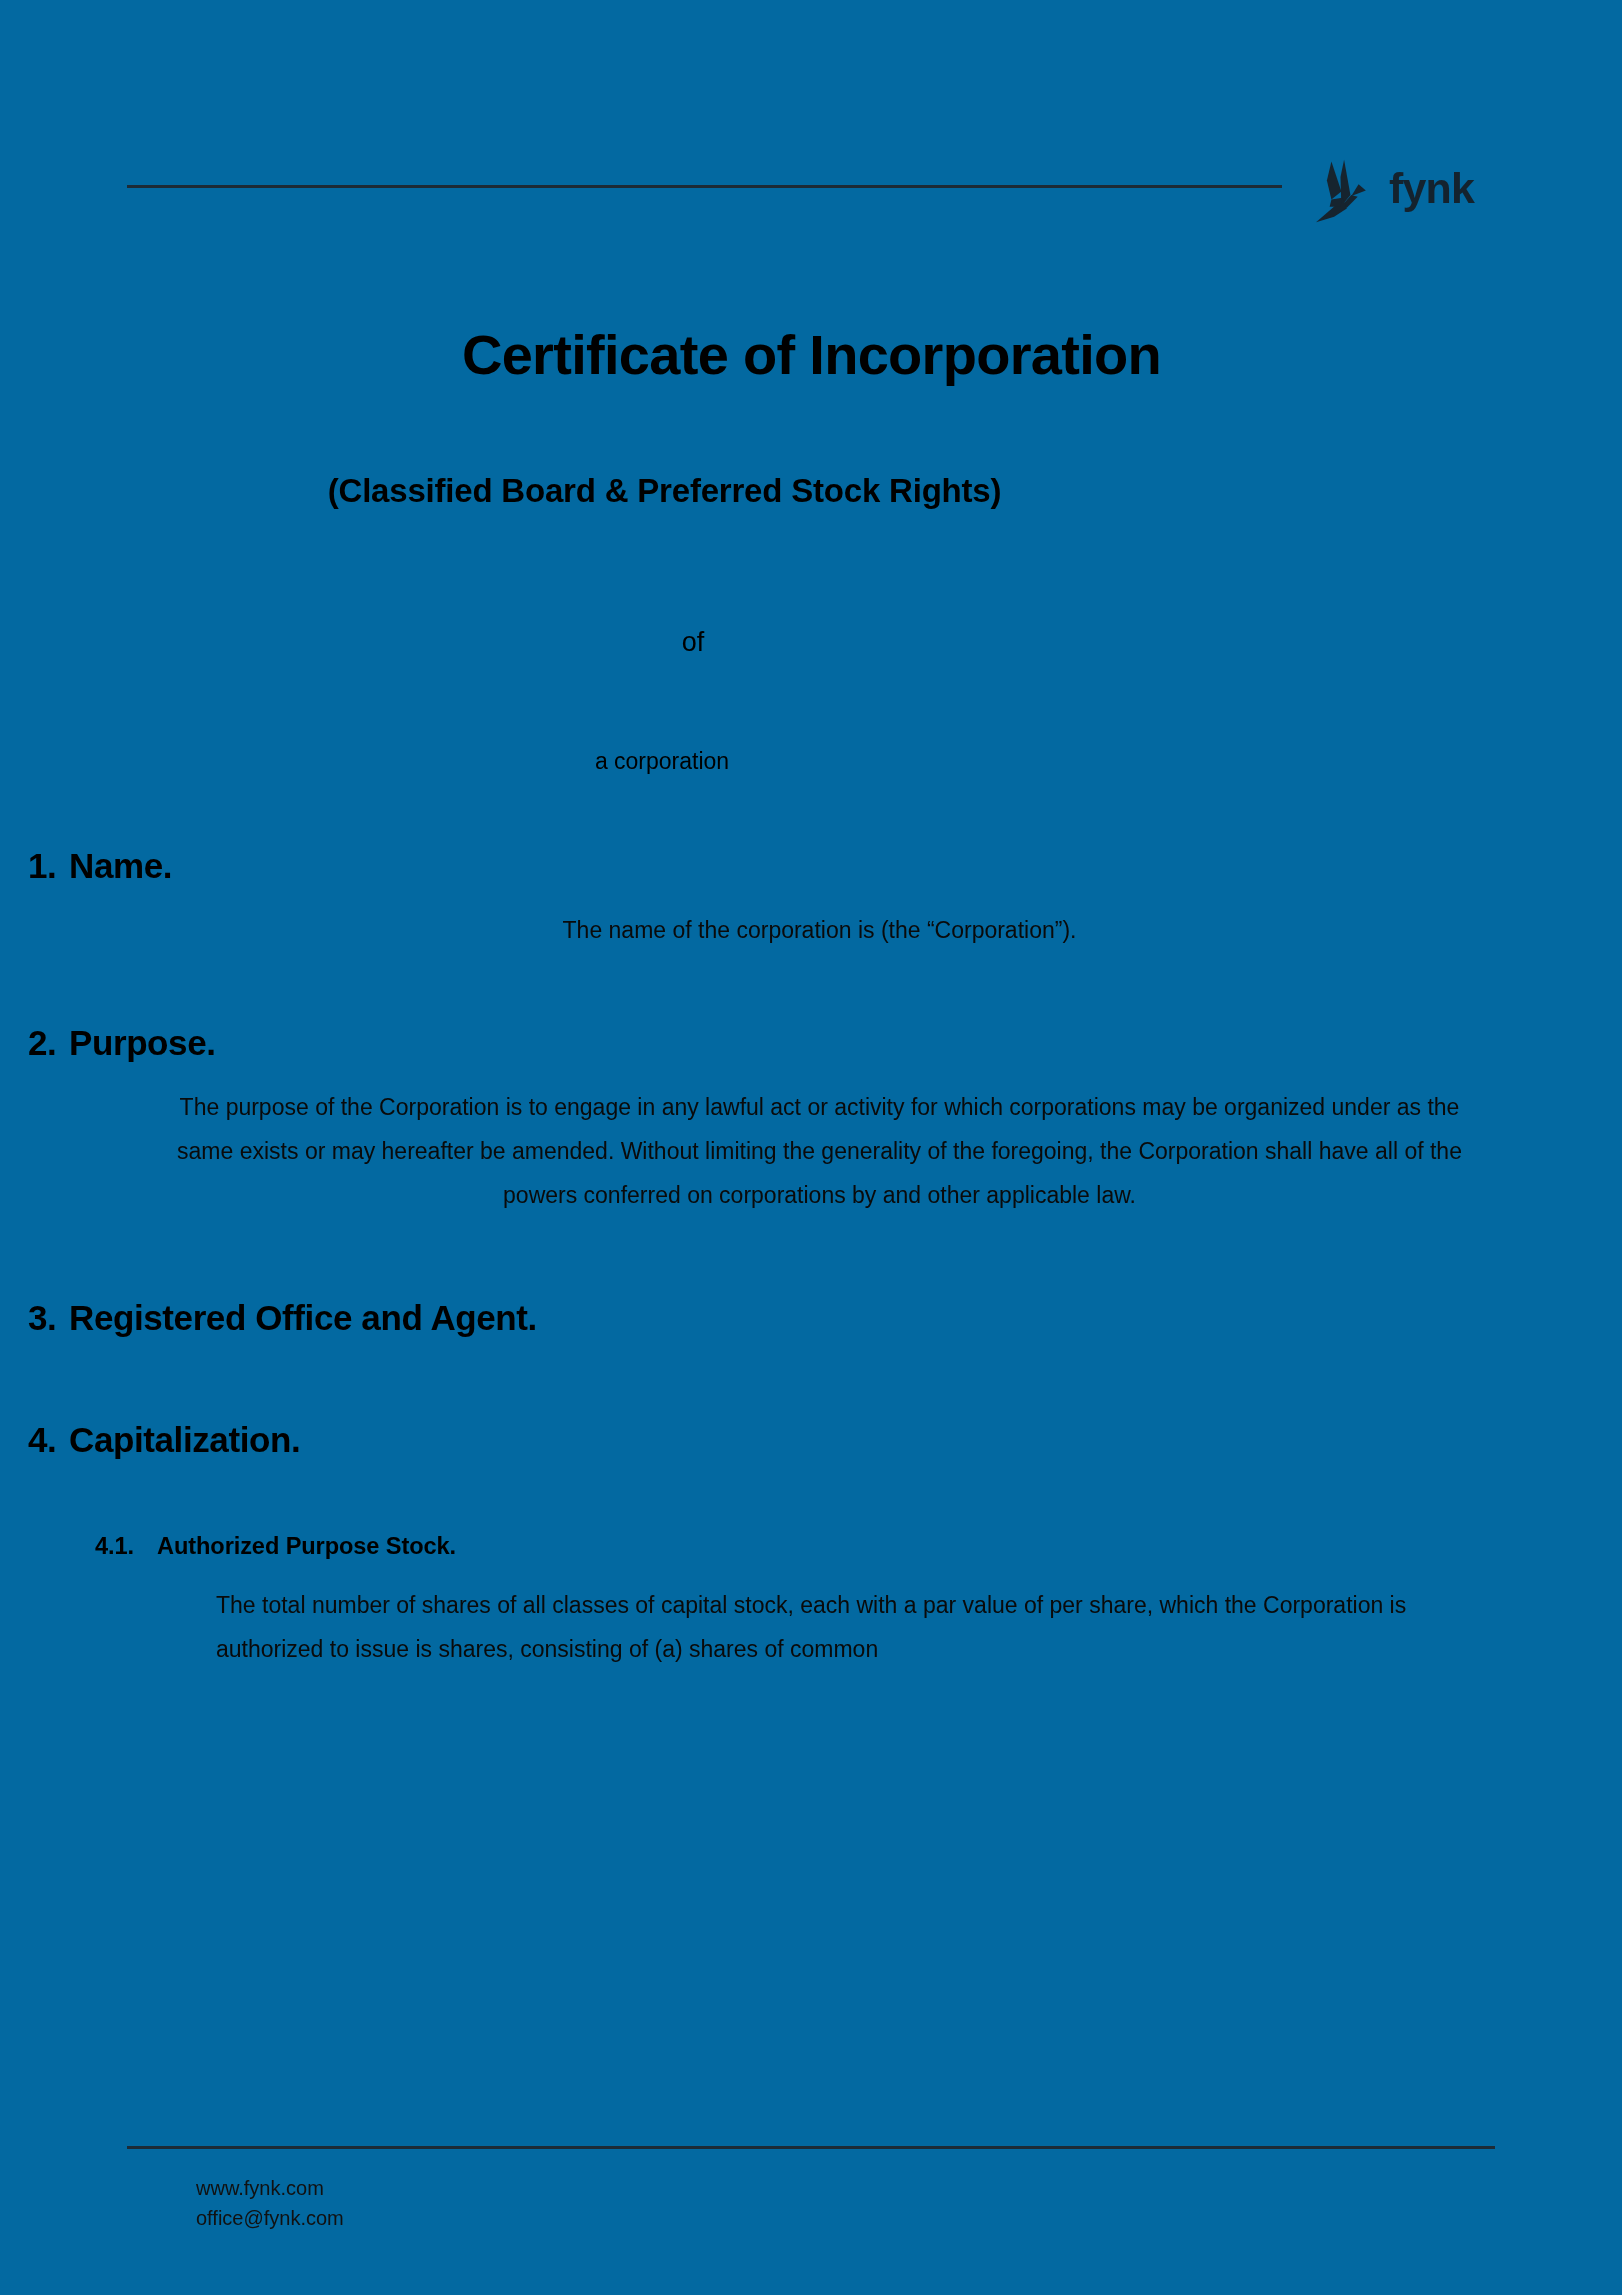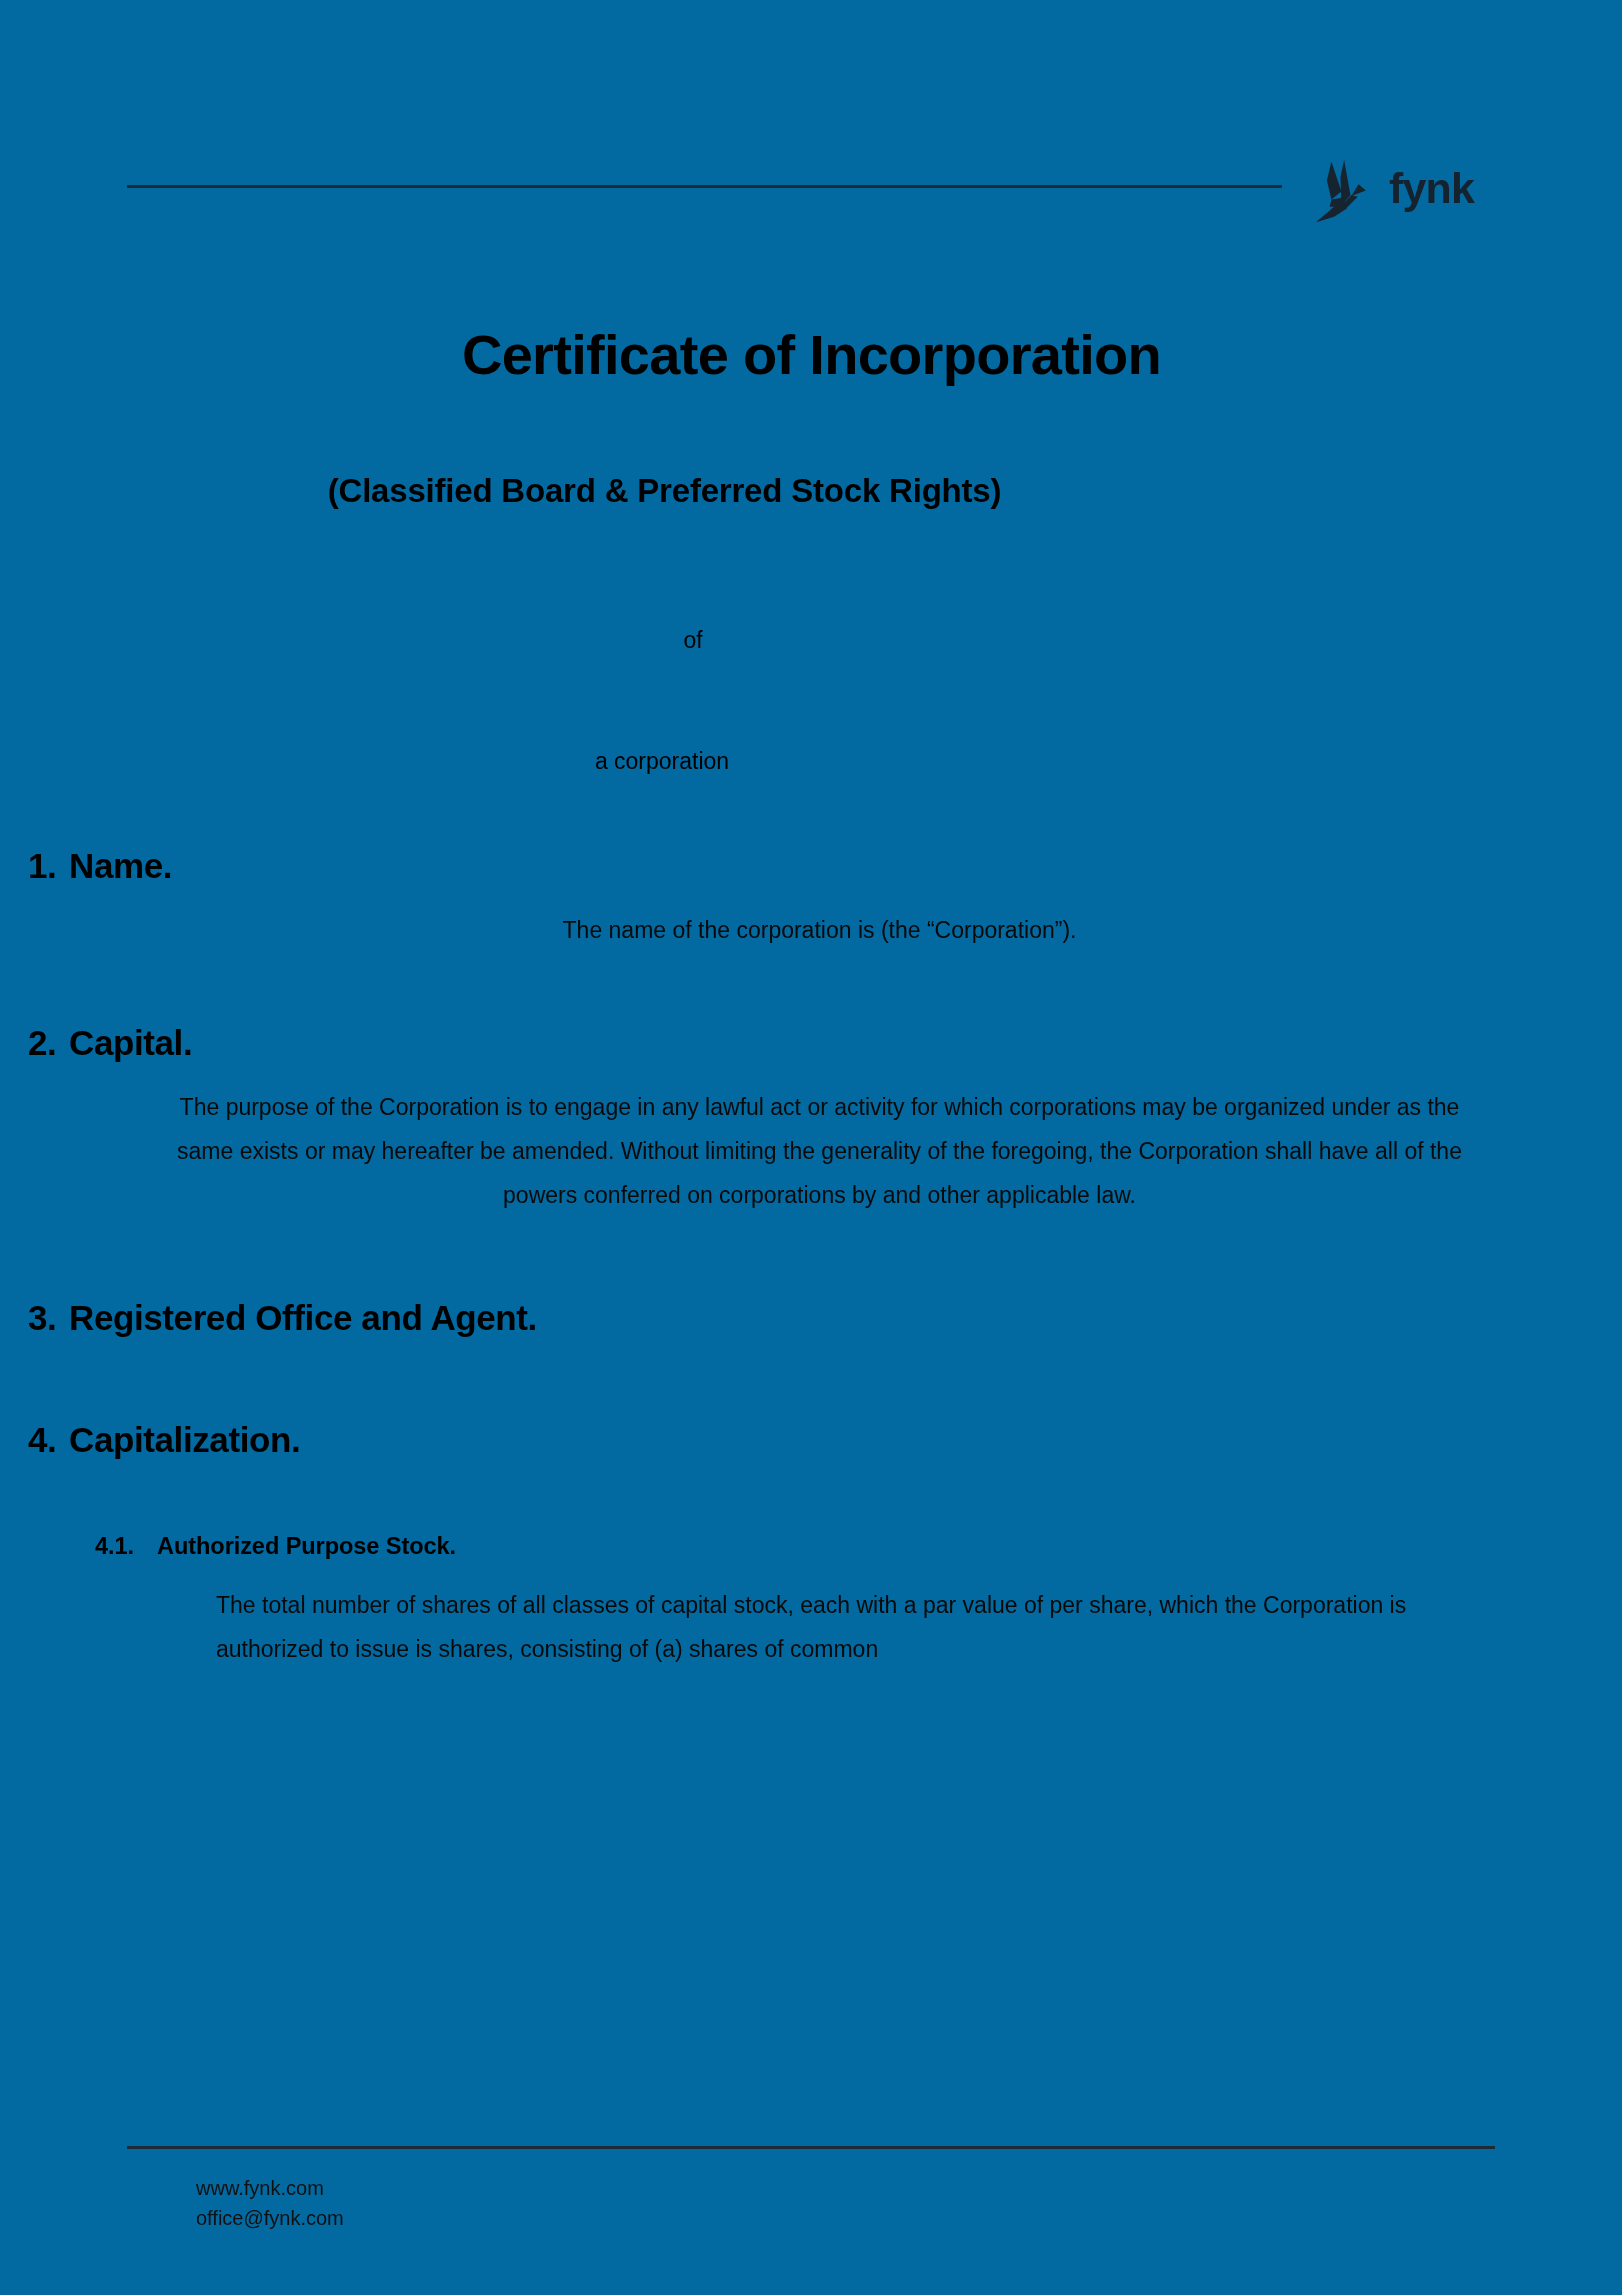--- a/index.html
+++ b/index.html
@@ -85,21 +85,21 @@
     font-size: 33px;
     font-weight: 700;
     letter-spacing: -0.2px;
     line-height: 1.2;
   }
   .doc-of {
     position: absolute;
     left: 0;
     top: 627px;
     width: 1386px;
-    font-size: 23px;
+    font-size: 27px;
     font-weight: 400;
   }
   .doc-corp {
     position: absolute;
     left: 0;
     top: 748px;
     width: 1324px;
     font-size: 23px;
     font-weight: 400;
   }
@@ -246,21 +246,21 @@
       <div class="sec-heading">
         <span class="sec-num">1.</span>
         <span class="sec-title">Name.</span>
       </div>
       <div class="sec-body">The name of the corporation is (the “Corporation”).</div>
     </div>
 
     <div class="section section-2">
       <div class="sec-heading">
         <span class="sec-num">2.</span>
-        <span class="sec-title">Capital.</span>
+        <span class="sec-title">Purpose.</span>
       </div>
       <div class="sec-body">The purpose of the Corporation is to engage in any lawful act or activity for which corporations may be organized under as the same exists or may hereafter be amended. Without limiting the generality of the foregoing, the Corporation shall have all of the powers conferred on corporations by and other applicable law.</div>
     </div>
 
     <div class="section section-3">
       <div class="sec-heading">
         <span class="sec-num">3.</span>
         <span class="sec-title">Registered Office and Agent.</span>
       </div>
     </div>

